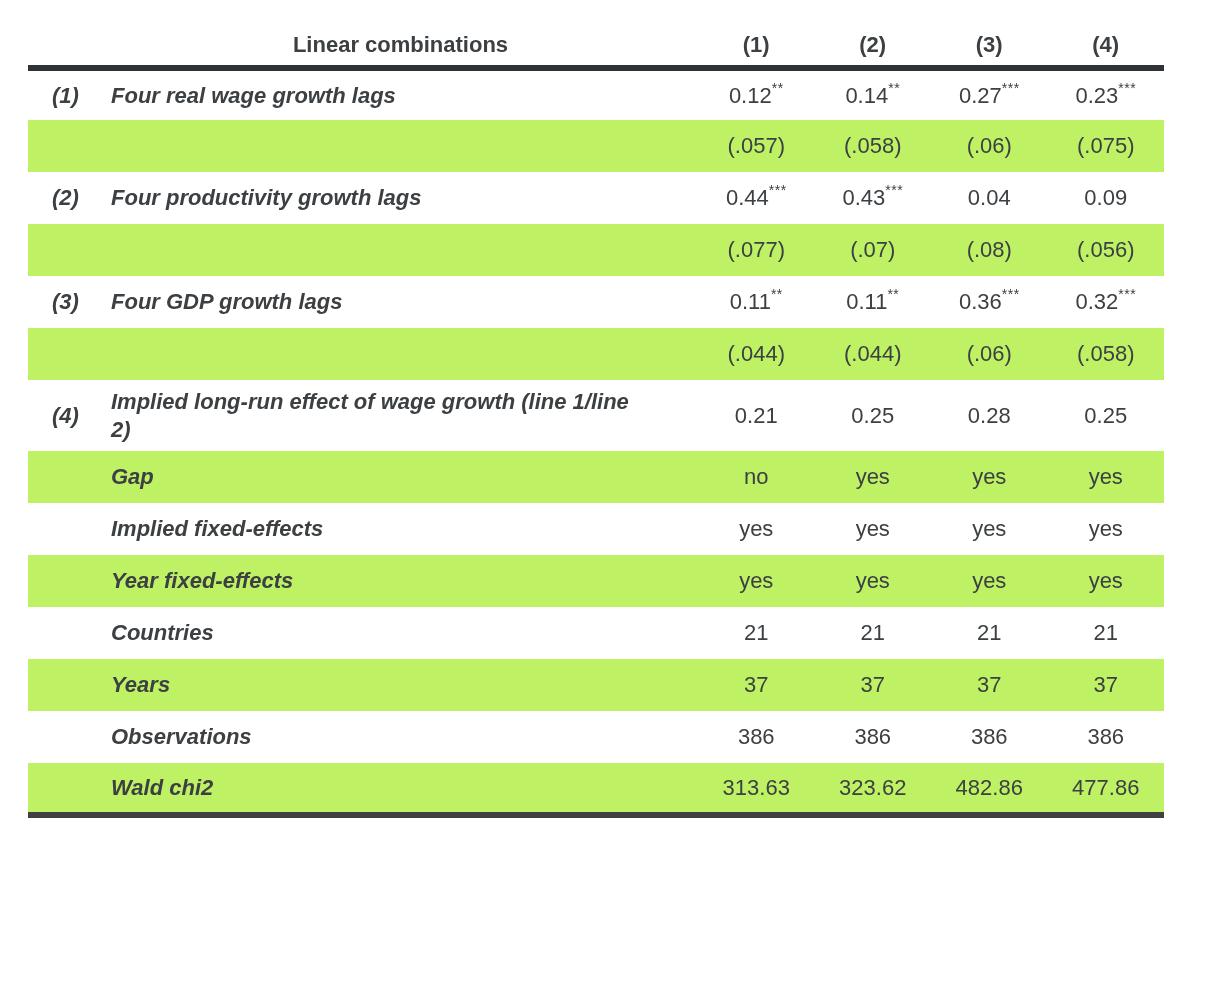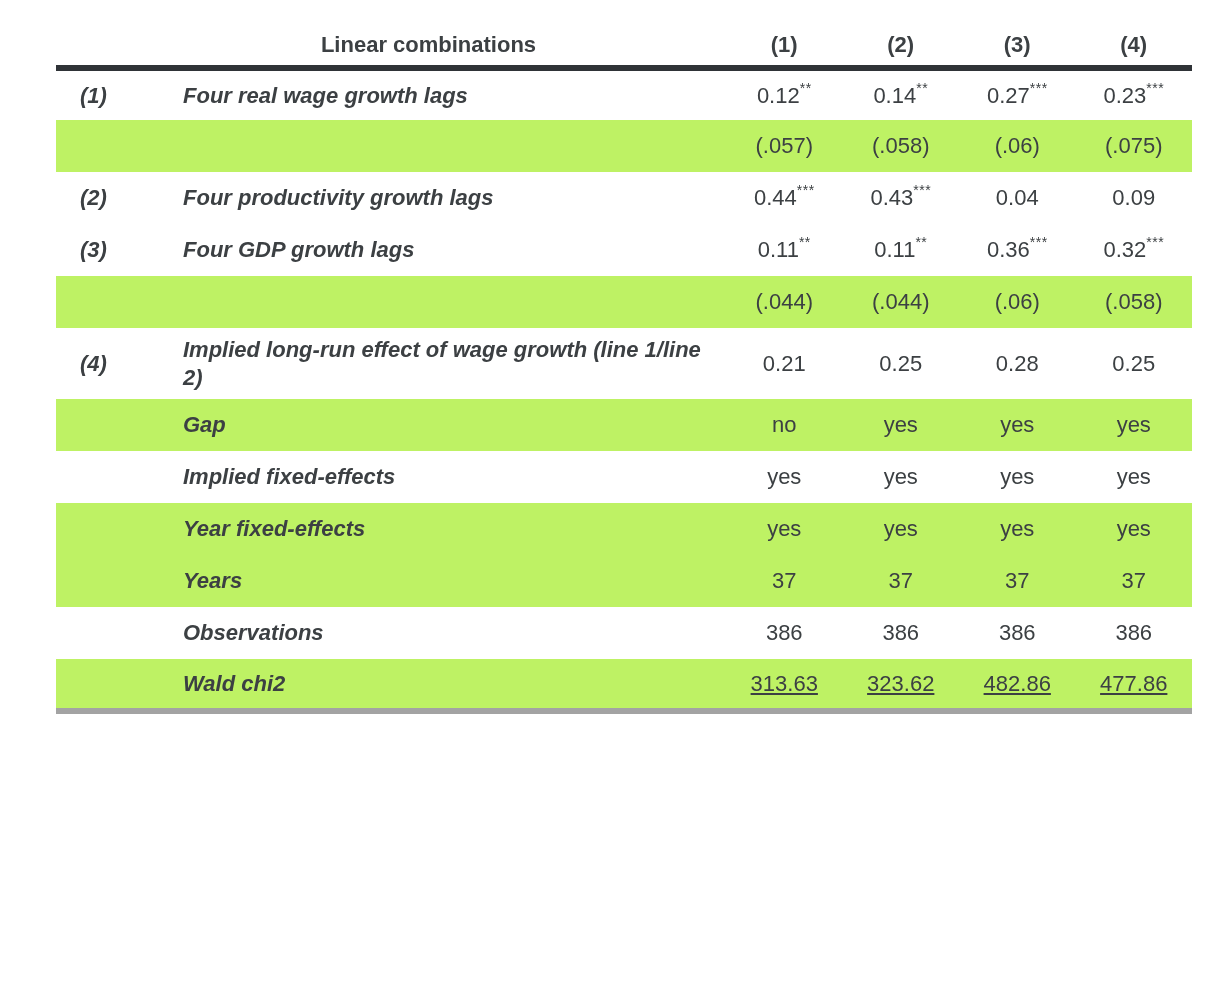--- a/index.html
+++ b/index.html
@@ -6,21 +6,21 @@
     margin: 0;
     padding: 0;
     background: #ffffff;
     width: 1216px;
     height: 1007px;
     font-family: "Liberation Sans", sans-serif;
     color: #3C4043;
   }
   .table-wrap {
     padding-top: 25px;
-    padding-left: 56px;
+    padding-left: 28px;
   }
   table.results {
     border-collapse: collapse;
     table-layout: fixed;
     width: 1136px;
   }
   col.c-num   { width: 75px; }
   col.c-label { width: 595px; }
   col.c-data  { width: 116.5px; }
 
@@ -33,42 +33,41 @@
     font-size: 22px;
     font-weight: bold;
     color: #3C4043;
     text-align: center;
     vertical-align: middle;
   }
 
   tbody tr { height: 52px; }
   tbody tr.tall { height: 71px; }
   tbody tr.shaded { background: #bef264; }
-  tbody tr:last-child { border-bottom: 6px solid #a3a3a3; text-decoration: underline; }
+  tbody tr:last-child { border-bottom: 6px solid #404040; }
 
   td {
     padding: 0;
     vertical-align: middle;
     font-size: 22px;
   }
   td.c-num {
     text-align: center;
     font-weight: bold;
     font-style: italic;
   }
   td.c-label {
     padding-left: 8px;
     font-weight: bold;
     font-style: italic;
     line-height: 1.25;
   }
   td.c-label .lbl {
     display: inline-block;
     max-width: 540px;
-    margin-left: 44px;
   }
   td.c-val {
     text-align: center;
     white-space: nowrap;
   }
   sup.st {
     font-size: 14px;
     position: relative;
     top: -2px;
     letter-spacing: 0.5px;
@@ -115,20 +114,28 @@
         <td class="c-val"><span>(.075)</span><sup class="st"></sup></td>
       </tr>
       <tr>
         <td class="c-num">(2)</td>
         <td class="c-label"><span class="lbl">Four productivity growth lags</span></td>
         <td class="c-val"><span>0.44</span><sup class="st">***</sup></td>
         <td class="c-val"><span>0.43</span><sup class="st">***</sup></td>
         <td class="c-val"><span>0.04</span><sup class="st"></sup></td>
         <td class="c-val"><span>0.09</span><sup class="st"></sup></td>
       </tr>
+      <tr class="shaded">
+        <td class="c-num"></td>
+        <td class="c-label"><span class="lbl"></span></td>
+        <td class="c-val"><span>(.077)</span><sup class="st"></sup></td>
+        <td class="c-val"><span>(.07)</span><sup class="st"></sup></td>
+        <td class="c-val"><span>(.08)</span><sup class="st"></sup></td>
+        <td class="c-val"><span>(.056)</span><sup class="st"></sup></td>
+      </tr>
       <tr>
         <td class="c-num">(3)</td>
         <td class="c-label"><span class="lbl">Four GDP growth lags</span></td>
         <td class="c-val"><span>0.11</span><sup class="st">**</sup></td>
         <td class="c-val"><span>0.11</span><sup class="st">**</sup></td>
         <td class="c-val"><span>0.36</span><sup class="st">***</sup></td>
         <td class="c-val"><span>0.32</span><sup class="st">***</sup></td>
       </tr>
       <tr class="shaded">
         <td class="c-num"></td>
@@ -163,20 +170,28 @@
         <td class="c-val"><span>yes</span><sup class="st"></sup></td>
       </tr>
       <tr class="shaded">
         <td class="c-num"></td>
         <td class="c-label"><span class="lbl">Year fixed-effects</span></td>
         <td class="c-val"><span>yes</span><sup class="st"></sup></td>
         <td class="c-val"><span>yes</span><sup class="st"></sup></td>
         <td class="c-val"><span>yes</span><sup class="st"></sup></td>
         <td class="c-val"><span>yes</span><sup class="st"></sup></td>
       </tr>
+      <tr>
+        <td class="c-num"></td>
+        <td class="c-label"><span class="lbl">Countries</span></td>
+        <td class="c-val"><span>21</span><sup class="st"></sup></td>
+        <td class="c-val"><span>21</span><sup class="st"></sup></td>
+        <td class="c-val"><span>21</span><sup class="st"></sup></td>
+        <td class="c-val"><span>21</span><sup class="st"></sup></td>
+      </tr>
       <tr class="shaded">
         <td class="c-num"></td>
         <td class="c-label"><span class="lbl">Years</span></td>
         <td class="c-val"><span>37</span><sup class="st"></sup></td>
         <td class="c-val"><span>37</span><sup class="st"></sup></td>
         <td class="c-val"><span>37</span><sup class="st"></sup></td>
         <td class="c-val"><span>37</span><sup class="st"></sup></td>
       </tr>
       <tr>
         <td class="c-num"></td>

